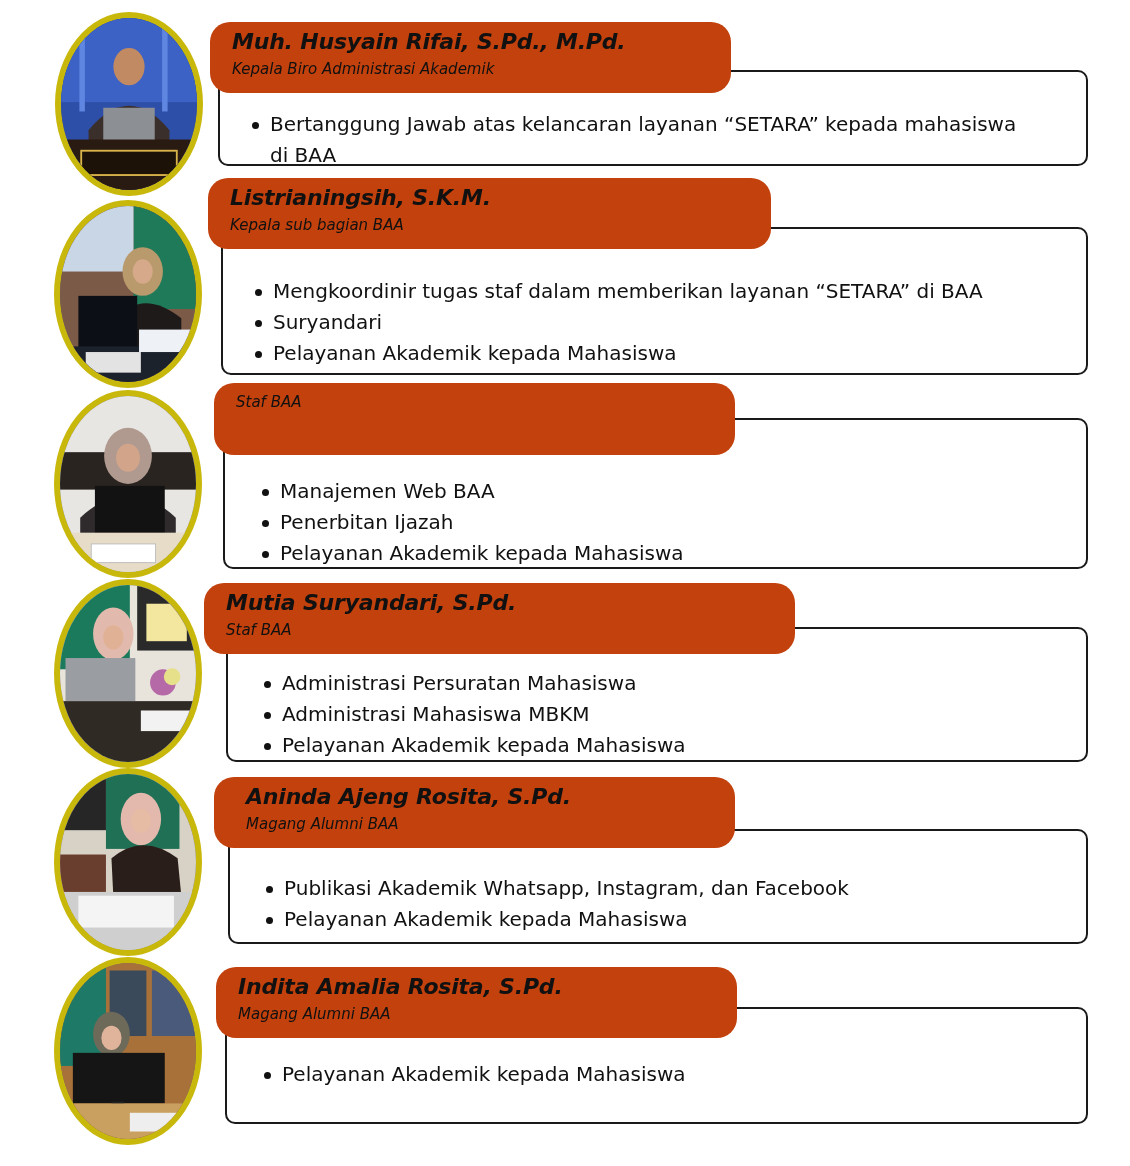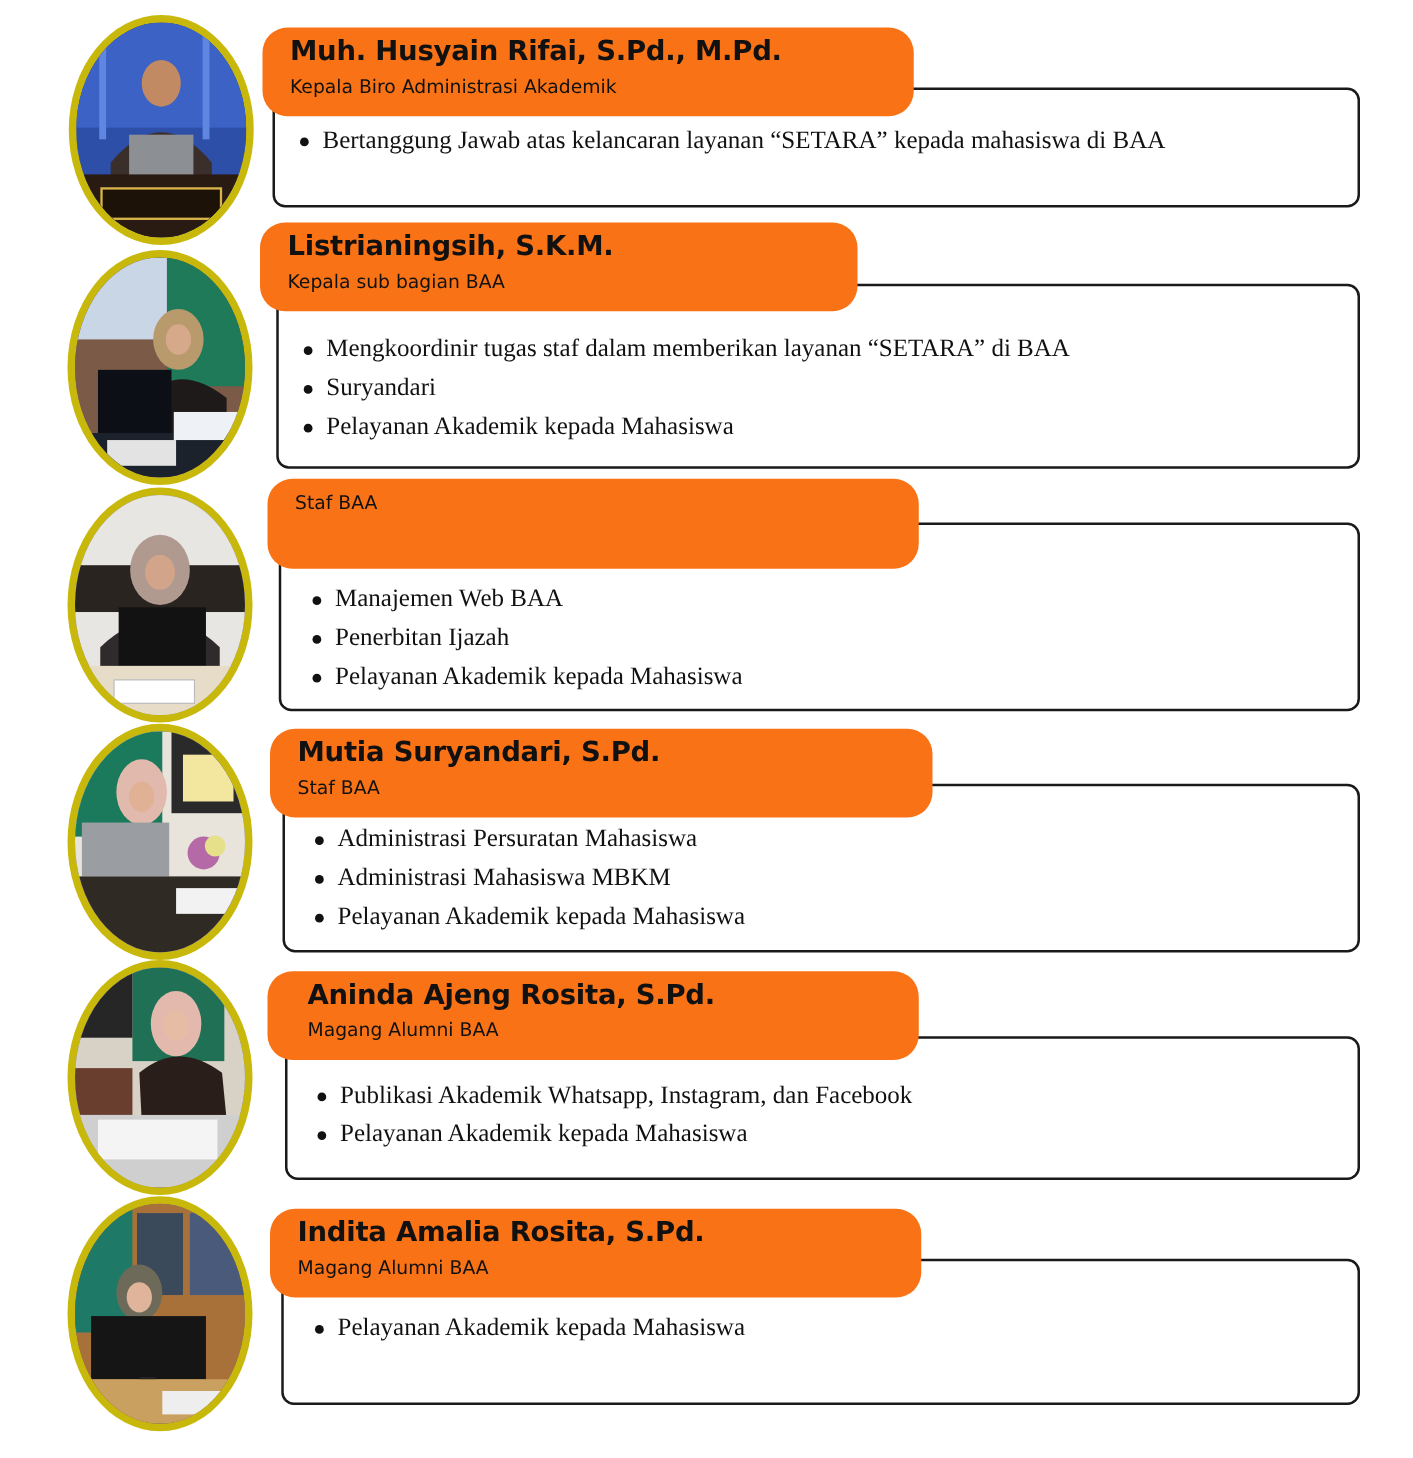--- a/index.html
+++ b/index.html
@@ -31,45 +31,45 @@
     .oval svg { width: 100%; height: 100%; display: block; }
     .box {
       position: absolute;
       border: 2px solid #1a1a1a;
       border-radius: 10px;
       background: #ffffff;
       box-sizing: border-box;
     }
     .pill {
       position: absolute;
-      background: #f97316;
+      background: #c2410c;
       border-radius: 20px;
       box-sizing: border-box;
       padding: 6px 0 0 22px;
       z-index: 2;
+      font-style: italic;
     }
     .pill .name {
       font-weight: bold;
       font-size: 22px;
       line-height: 28px;
       letter-spacing: -0.2px;
       white-space: nowrap;
     }
     .pill .role {
       font-size: 15px;
       line-height: 27px;
       white-space: nowrap;
     }
     ul.duties {
       position: absolute;
-      margin: 0;
+      margin: 12px;
       padding: 0;
       list-style: none;
       z-index: 3;
-      font-family: Liberation Serif, serif;
     }
     ul.duties li {
       position: relative;
       font-size: 20px;
       line-height: 31px;
       padding-left: 22px;
       white-space: nowrap;
     }
     ul.duties li::before {
       content: "";
@@ -119,21 +119,21 @@
       <ellipse cx="90" cy="70" rx="22" ry="26" fill="#b89a6c"></ellipse>
       <ellipse cx="90" cy="70" rx="11" ry="13" fill="#d6a98a"></ellipse>
       <path d="M62 120 Q90 88 132 120 L132 160 L62 160 Z" fill="#1e1a1a"></path>
       <rect x="20" y="96" width="64" height="56" fill="#0d0f16"></rect>
       <rect x="0" y="150" width="148" height="38" fill="#1c222c"></rect>
       <rect x="28" y="156" width="60" height="22" fill="#e3e3e3"></rect>
       <rect x="86" y="132" width="56" height="24" fill="#eef1f6"></rect>
     </svg>
   </div>
   <div class="box" style="left:221px; top:227px; width:867px; height:148px;"></div>
-  <div class="pill" style="left:208px; top:178px; width:478px; height:71px;">
+  <div class="pill" style="left:208px; top:178px; width:563px; height:71px;">
     <div class="name">Listrianingsih, S.K.M.</div>
     <div class="role">Kepala sub bagian BAA</div>
   </div>
   <ul class="duties" style="left:239px; top:264px;">
     <li>Mengkoordinir tugas staf dalam memberikan layanan “SETARA” di BAA</li>
     <li>Suryandari</li>
     <li>Pelayanan Akademik kepada Mahasiswa</li>
   </ul>
 </div>
 
@@ -171,21 +171,21 @@
       <ellipse cx="58" cy="52" rx="22" ry="28" fill="#e2b9ad"></ellipse>
       <ellipse cx="58" cy="56" rx="11" ry="13" fill="#e0b195"></ellipse>
       <rect x="6" y="78" width="76" height="46" fill="#9a9ea3"></rect>
       <rect x="0" y="124" width="148" height="65" fill="#2f2a24"></rect>
       <circle cx="112" cy="104" r="14" fill="#b56aa7"></circle>
       <circle cx="122" cy="98" r="9" fill="#e6e08a"></circle>
       <rect x="88" y="134" width="60" height="22" fill="#f2f2f2"></rect>
     </svg>
   </div>
   <div class="box" style="left:226px; top:627px; width:862px; height:135px;"></div>
-  <div class="pill" style="left:216px; top:583px; width:530px; height:71px;">
+  <div class="pill" style="left:204px; top:583px; width:591px; height:71px;">
     <div class="name">Mutia Suryandari, S.Pd.</div>
     <div class="role">Staf BAA</div>
   </div>
   <ul class="duties" style="left:248px; top:656px;">
     <li>Administrasi Persuratan Mahasiswa</li>
     <li>Administrasi Mahasiswa MBKM</li>
     <li>Pelayanan Akademik kepada Mahasiswa</li>
   </ul>
 </div>
 

